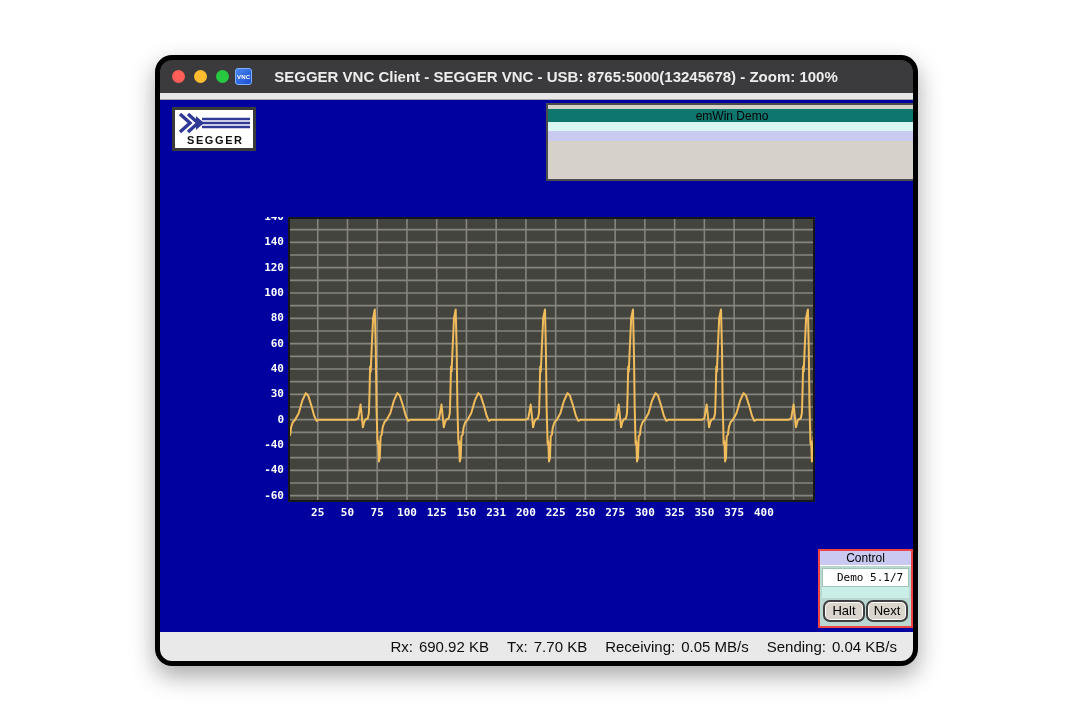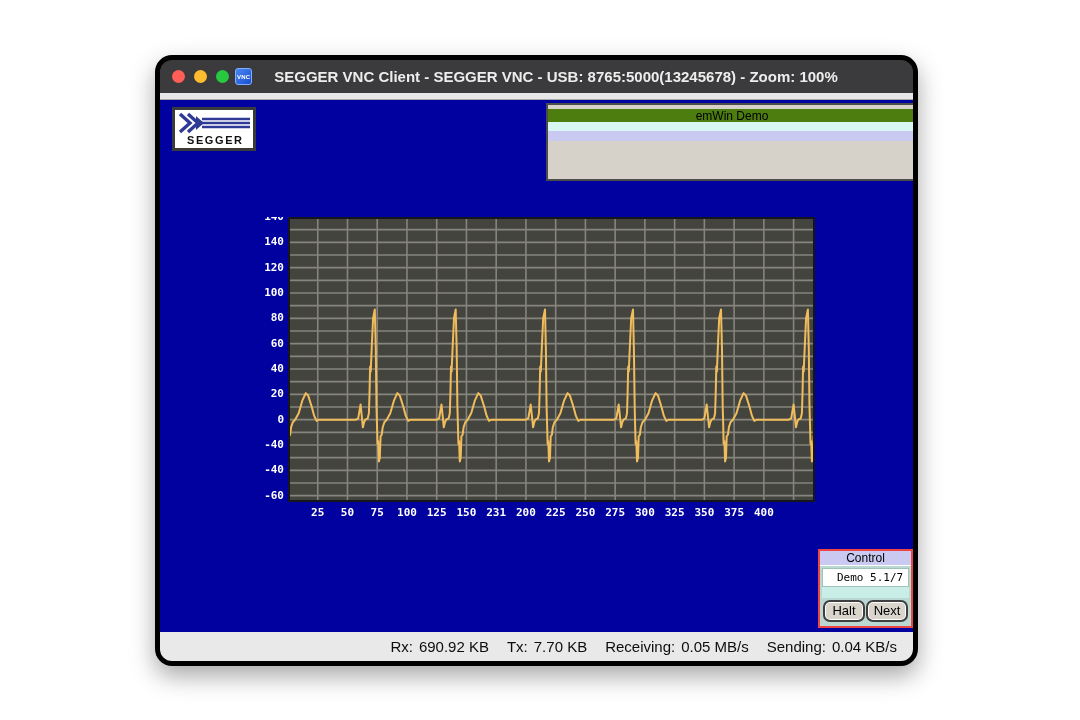--- a/index.html
+++ b/index.html
@@ -23,21 +23,21 @@
     border-radius:0 0 12px 12px;display:flex;align-items:center;justify-content:flex-end;
     padding-right:16px;gap:18px;color:#0d0d0d;font-size:15px;}
   .status-seg{display:flex;gap:6px;white-space:nowrap;}
 
   
   .segger-logo{position:absolute;left:12px;top:7px;width:84px;height:44px;}
 
   
   .demo-panel{position:absolute;left:386px;top:3px;width:372px;height:78px;background:#d6d2ca;
     border:2px solid #4c4c4c;box-sizing:border-box;padding-top:4px;}
-  .demo-header{height:13px;background:#4d7c0f;display:flex;align-items:center;justify-content:center;
+  .demo-header{height:13px;background:#0f766e;display:flex;align-items:center;justify-content:center;
     font-size:12px;line-height:12px;color:#000;}
   .demo-item{height:24px;background:#ffffff;display:flex;align-items:center;padding-left:5px;
     font-size:14px;color:#000;}
   .demo-strip-cyan{height:9px;background:#d8f6f2;}
   .demo-strip-lav{height:10px;background:#c9c9f1;}
 
   
   .chart-wrap{position:absolute;left:80px;top:117px;width:640px;height:305px;overflow:hidden;}
   .ylab{position:absolute;width:40px;left:4px;text-align:right;font-family:"DejaVu Sans Mono",monospace;
     font-size:11px;font-weight:bold;color:#ffffff;line-height:14px;height:14px;}
@@ -142,21 +142,21 @@
             <polyline points="0.0,241.6 0.2,240.7 1.0,219.1 2.1,217.9 3.1,210.3 4.8,205.2 7.1,202.7 10.7,196.3 14.3,183.7 17.8,176.1 20.2,178.6 23.8,190.0 26.2,198.9 28.6,203.9 30.9,202.7 67.8,202.7 70.2,201.4 72.6,187.5 74.9,210.3 76.1,205.2 77.3,202.7 79.7,201.4 80.9,196.3 81.5,177.3 82.1,149.5 82.7,154.5 83.9,126.7 85.1,101.3 86.8,92.5 87.8,133.0 88.5,190.0 89.0,207.7 89.5,226.7 90.2,224.2 90.9,244.5 91.8,240.7 92.6,219.1 93.7,217.9 94.7,210.3 96.4,205.2 98.7,202.7 102.3,196.3 105.9,183.7 109.4,176.1 111.8,178.6 115.4,190.0 117.8,198.9 120.2,203.9 122.5,202.7 148.7,202.7 151.1,201.4 153.5,187.5 155.8,210.3 157.0,205.2 158.2,202.7 160.6,201.4 161.8,196.3 162.4,177.3 163.0,149.5 163.6,154.5 164.8,126.7 166.0,101.3 167.7,92.5 168.7,133.0 169.4,190.0 169.9,207.7 170.4,226.7 171.1,224.2 171.8,244.5 172.7,240.7 173.4,219.1 174.6,217.9 175.6,210.3 177.3,205.2 179.6,202.7 183.2,196.3 186.8,183.7 190.3,176.1 192.7,178.6 196.3,190.0 198.7,198.9 201.0,203.9 203.4,202.7 237.9,202.7 240.3,201.4 242.7,187.5 245.1,210.3 246.3,205.2 247.4,202.7 249.8,201.4 251.0,196.3 251.6,177.3 252.2,149.5 252.8,154.5 254.0,126.7 255.2,101.3 257.0,92.5 257.9,133.0 258.6,190.0 259.1,207.7 259.6,226.7 260.3,224.2 261.0,244.5 262.0,240.7 262.7,219.1 263.9,217.9 264.8,210.3 266.5,205.2 268.9,202.7 272.4,196.3 276.0,183.7 279.6,176.1 281.9,178.6 285.5,190.0 287.9,198.9 290.3,203.9 292.6,202.7 326.0,202.7 328.3,201.4 330.7,187.5 333.1,210.3 334.3,205.2 335.5,202.7 337.9,201.4 339.0,196.3 339.6,177.3 340.2,149.5 340.8,154.5 342.0,126.7 343.2,101.3 345.0,92.5 345.9,133.0 346.7,190.0 347.1,207.7 347.6,226.7 348.3,224.2 349.0,244.5 350.0,240.7 350.7,219.1 351.9,217.9 352.8,210.3 354.5,205.2 356.9,202.7 360.5,196.3 364.0,183.7 367.6,176.1 370.0,178.6 373.5,190.0 375.9,198.9 378.3,203.9 380.7,202.7 414.0,202.7 416.4,201.4 418.7,187.5 421.1,210.3 422.3,205.2 423.5,202.7 425.9,201.4 427.1,196.3 427.7,177.3 428.3,149.5 428.9,154.5 430.0,126.7 431.2,101.3 433.0,92.5 434.0,133.0 434.7,190.0 435.2,207.7 435.6,226.7 436.4,224.2 437.1,244.5 438.0,240.7 438.7,219.1 439.9,217.9 440.9,210.3 442.5,205.2 444.9,202.7 448.5,196.3 452.1,183.7 455.6,176.1 458.0,178.6 461.6,190.0 464.0,198.9 466.3,203.9 468.7,202.7 500.8,202.7 503.2,201.4 505.6,187.5 508.0,210.3 509.2,205.2 510.3,202.7 512.7,201.4 513.9,196.3 514.5,177.3 515.1,149.5 515.7,154.5 516.9,126.7 518.1,101.3 519.9,92.5 520.8,133.0 521.5,190.0 522.0,207.7 522.5,226.7 523.2,224.2 523.9,244.5 524.9,240.7 525.6,219.1 526.8,217.9 527.0,216.0" fill="none" stroke="#f0bc5c" stroke-width="2" stroke-linejoin="round"></polyline>
             <rect x="1" y="1" width="525" height="283" fill="none" stroke="#15151c" stroke-width="2"></rect>
           </svg>
           <div class="ylab" style="top: -7px;">140</div>
           <div class="ylab" style="top: 18.3333px;">140</div>
           <div class="ylab" style="top: 43.6667px;">120</div>
           <div class="ylab" style="top: 69px;">100</div>
           <div class="ylab" style="top: 94.3333px;">80</div>
           <div class="ylab" style="top: 119.667px;">60</div>
           <div class="ylab" style="top: 145px;">40</div>
-          <div class="ylab" style="top: 170.333px;">20</div>
+          <div class="ylab" style="top: 170.333px;">30</div>
           <div class="ylab" style="top: 195.667px;">0</div>
           <div class="ylab" style="top: 221px;">-40</div>
           <div class="ylab" style="top: 246.333px;">-40</div>
           <div class="ylab" style="top: 271.667px;">-60</div>
           <div class="xlab" style="left: 57.7404px;">25</div>
           <div class="xlab" style="left: 87.4808px;">50</div>
           <div class="xlab" style="left: 117.221px;">75</div>
           <div class="xlab" style="left: 146.962px;">100</div>
           <div class="xlab" style="left: 176.702px;">125</div>
           <div class="xlab" style="left: 206.442px;">150</div>

